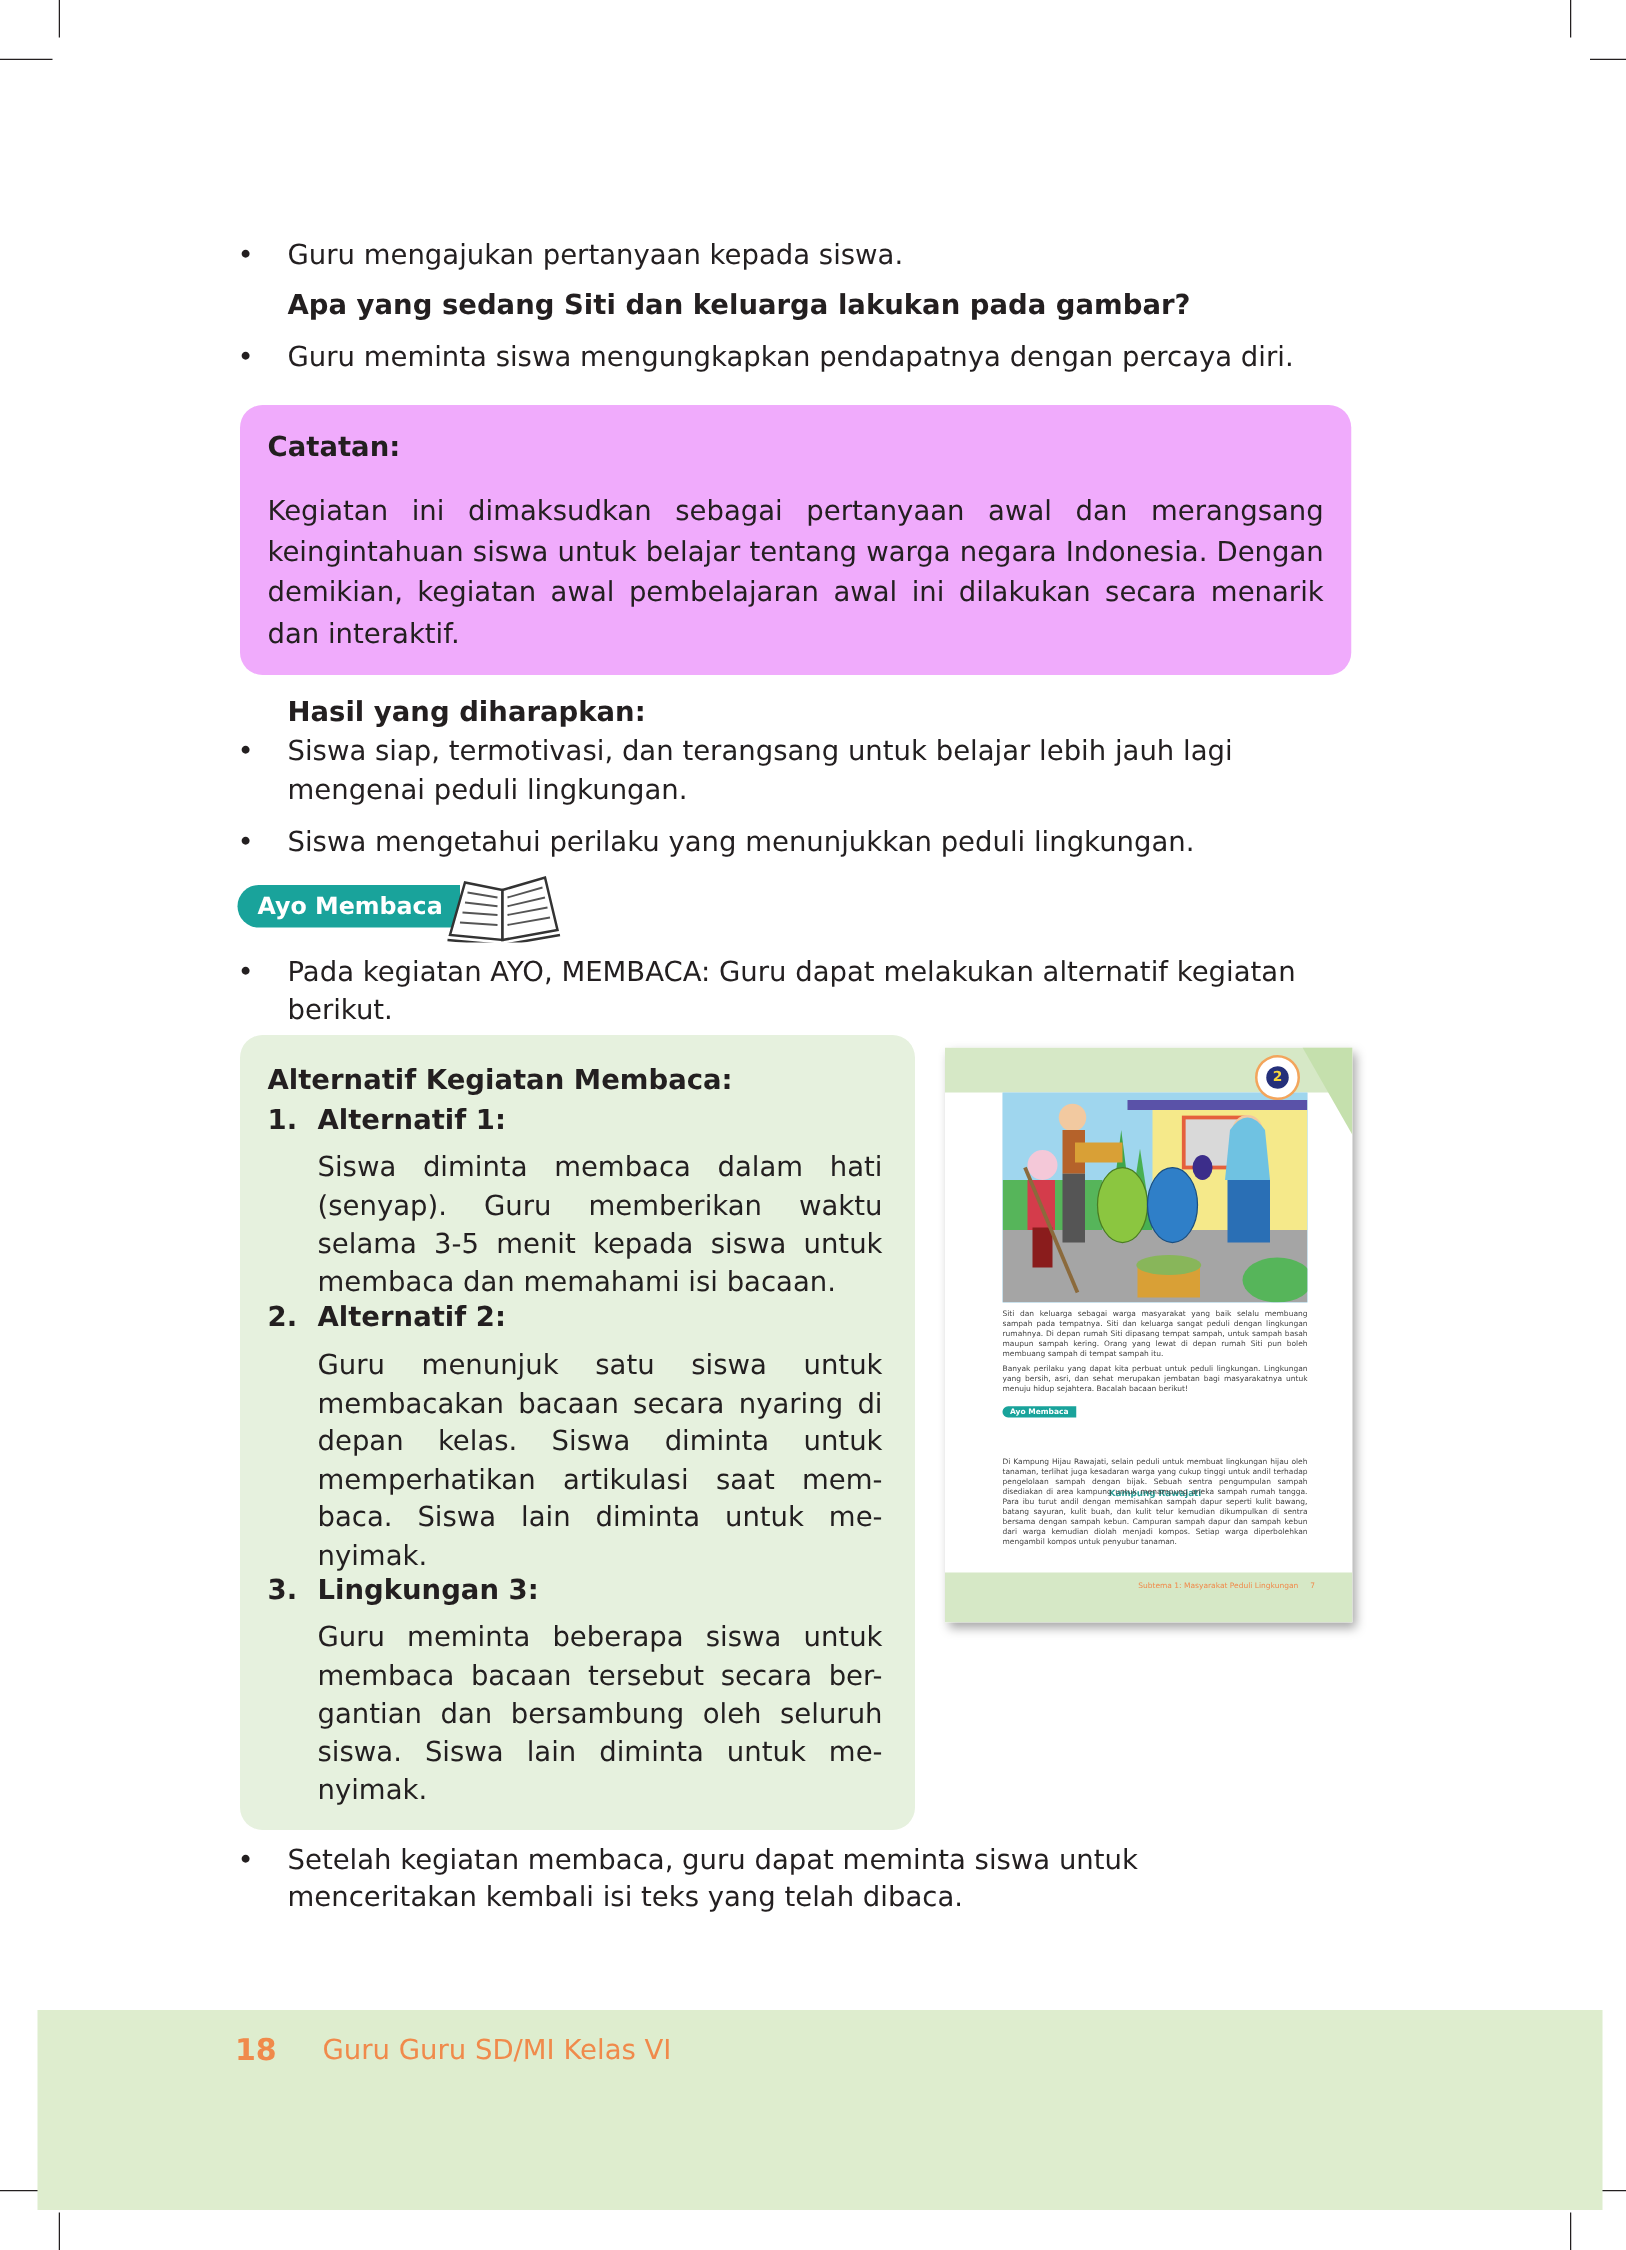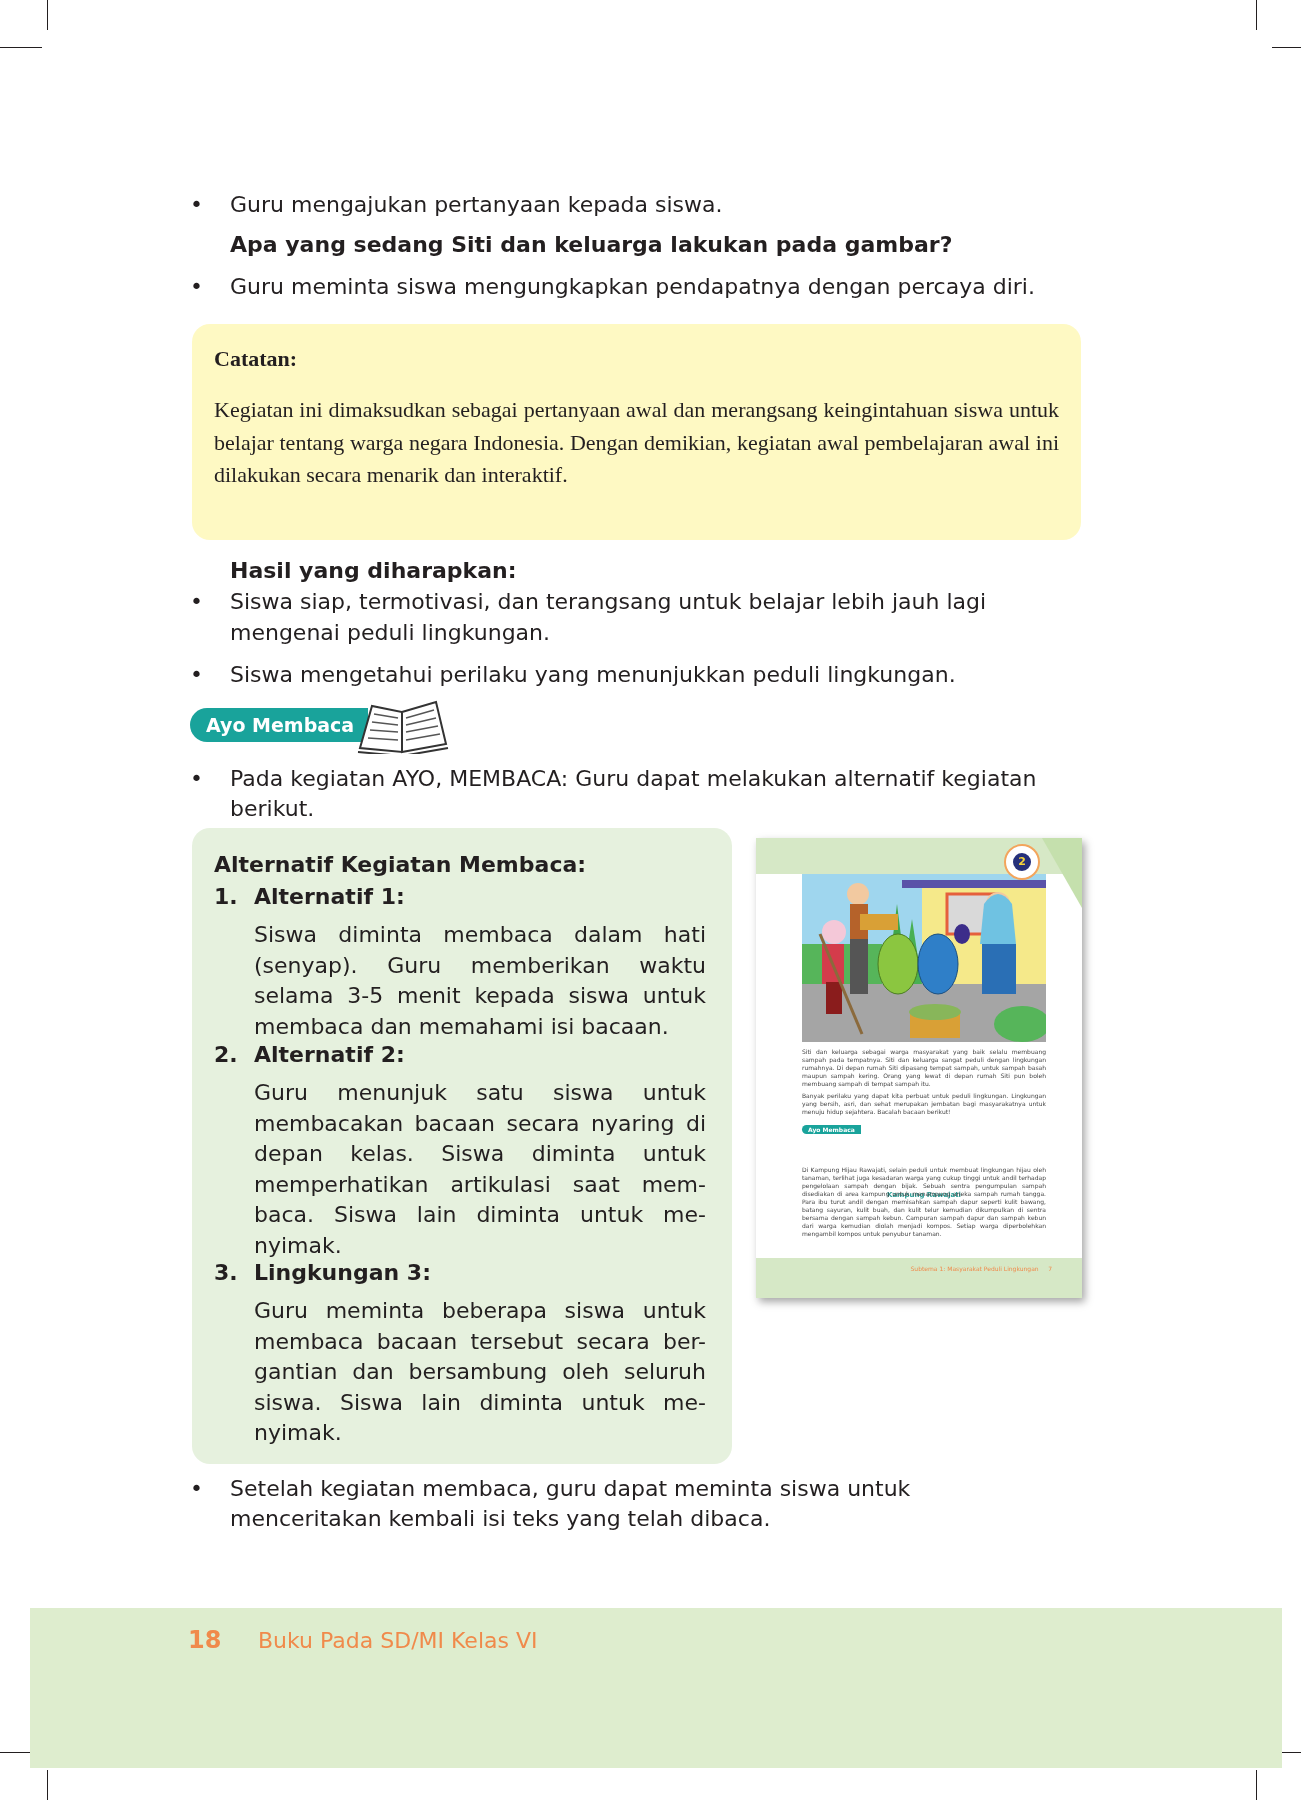--- a/index.html
+++ b/index.html
@@ -13,21 +13,21 @@
   .crop.v { width:1px; height:30px; }
 
   .bullet-line { position:absolute; left:190px; font-size:22px; line-height:30px; }
   .bullet-line .dot { position:absolute; left:0; top:0; width:20px; }
   .bullet-line .txt { position:absolute; left:40px; white-space:nowrap; }
 
   .q-bold { position:absolute; left:230px; top:232px; font-size:22px; font-weight:bold; white-space:nowrap; }
 
   .note-box {
     position:absolute; left:192px; top:324px; width:889px; height:216px;
-    background:#fef9c3; border-radius:18px;font-family:Liberation Serif, serif;
+    background:#f0abfc; border-radius:18px;
   }
   .note-title { position:absolute; left:22px; top:22px; font-size:22px; font-weight:bold; }
   .note-body { position:absolute; left:22px; top:70px; width:845px; font-size:22px; line-height:32.5px; text-align:justify; }
 
   .section-head { position:absolute; left:190px; top:558px; font-size:22px; font-weight:bold;margin-left:40px; }
 
   .badge-wrap { position:absolute; left:190px; top:698px; height:60px; width:280px; }
   .badge {
     position:absolute; left:0; top:10px; height:34px; padding:0 14px 0 16px;
     background:#19a39b; color:#ffffff; border-radius:18px 0 0 18px;
@@ -201,14 +201,14 @@
 <div class="bullet-line" style="top:1474px;">
   <span class="dot">•</span>
   <span class="txt">Setelah kegiatan membaca, guru dapat meminta siswa untuk</span>
 </div>
 <div class="bullet-line" style="top:1504px;">
   <span class="txt">menceritakan kembali isi teks yang telah dibaca.</span>
 </div>
 
 <div class="footer">
   <div class="page-num">18</div>
-  <div class="book-title">Buku Pada SD/MI Kelas VI</div>
+  <div class="book-title">Guru Guru SD/MI Kelas VI</div>
 </div>
 
 </body></html>

